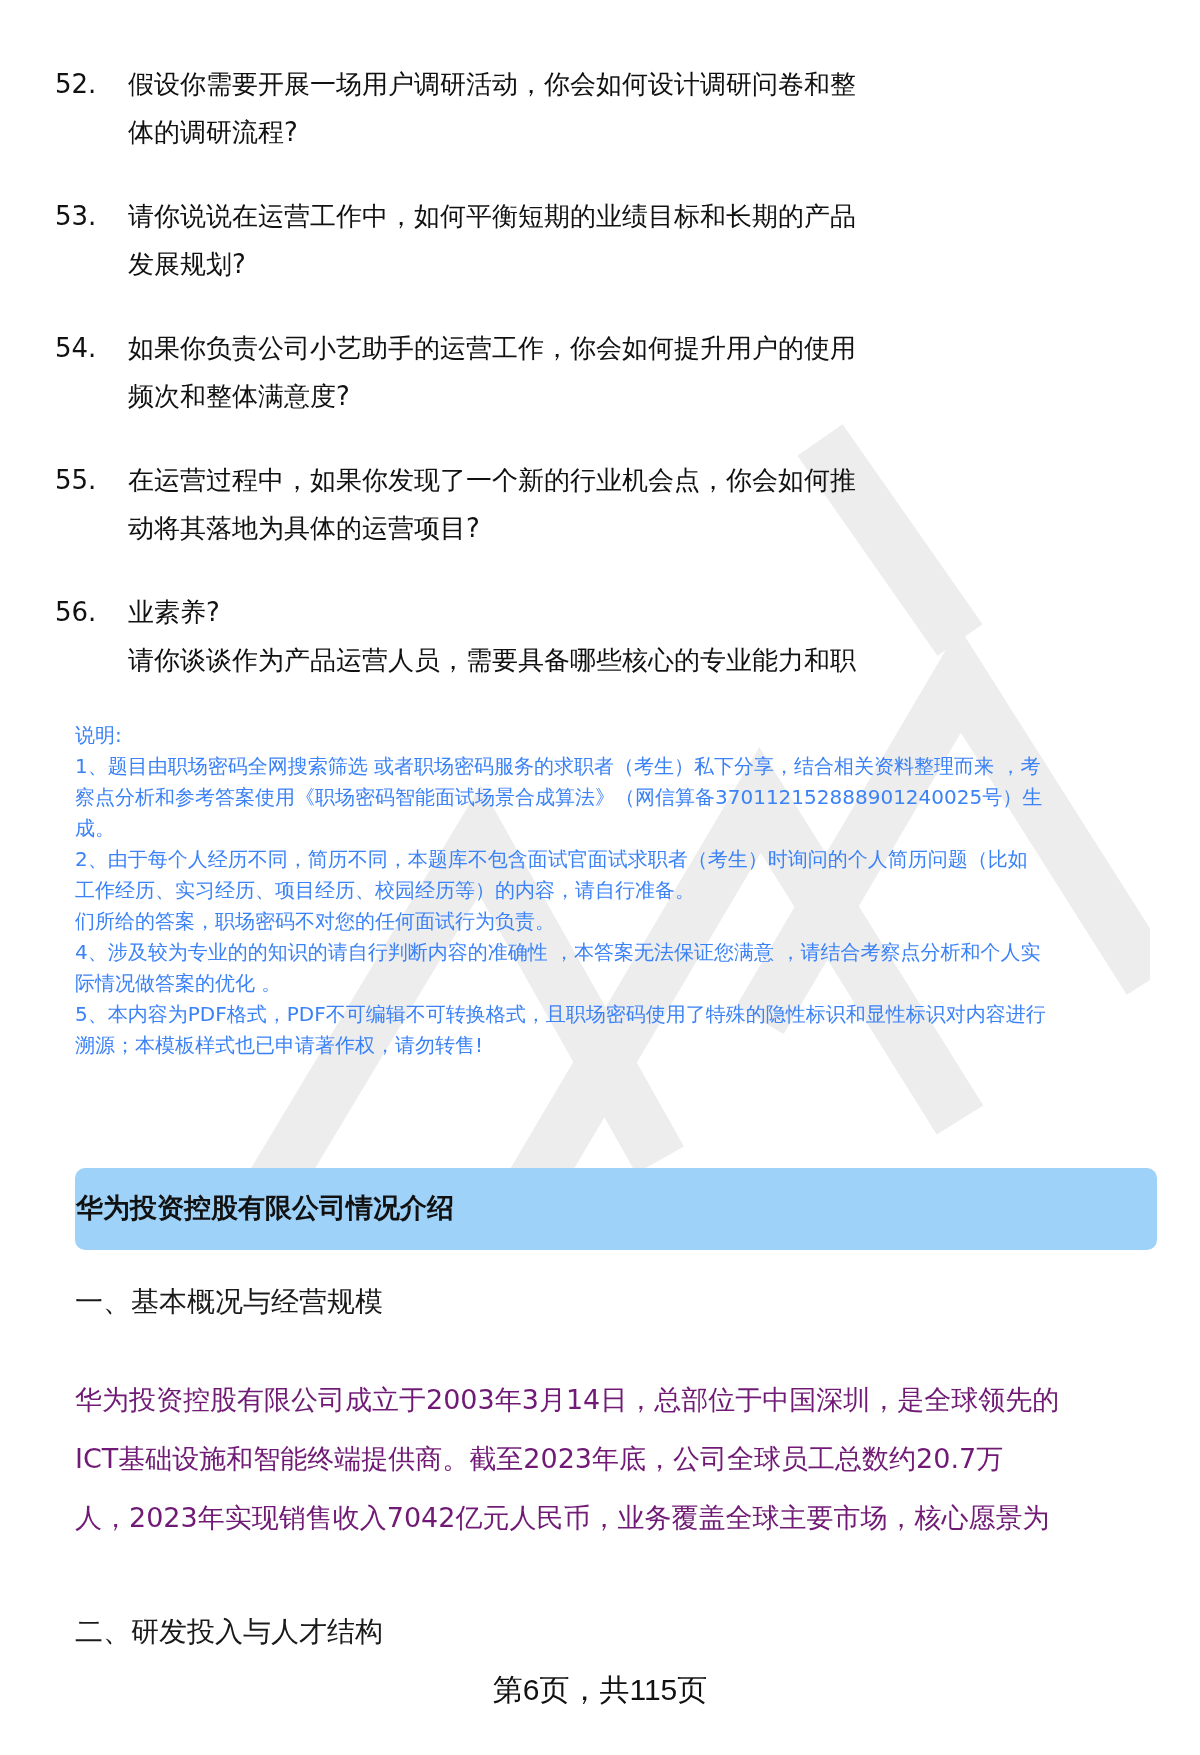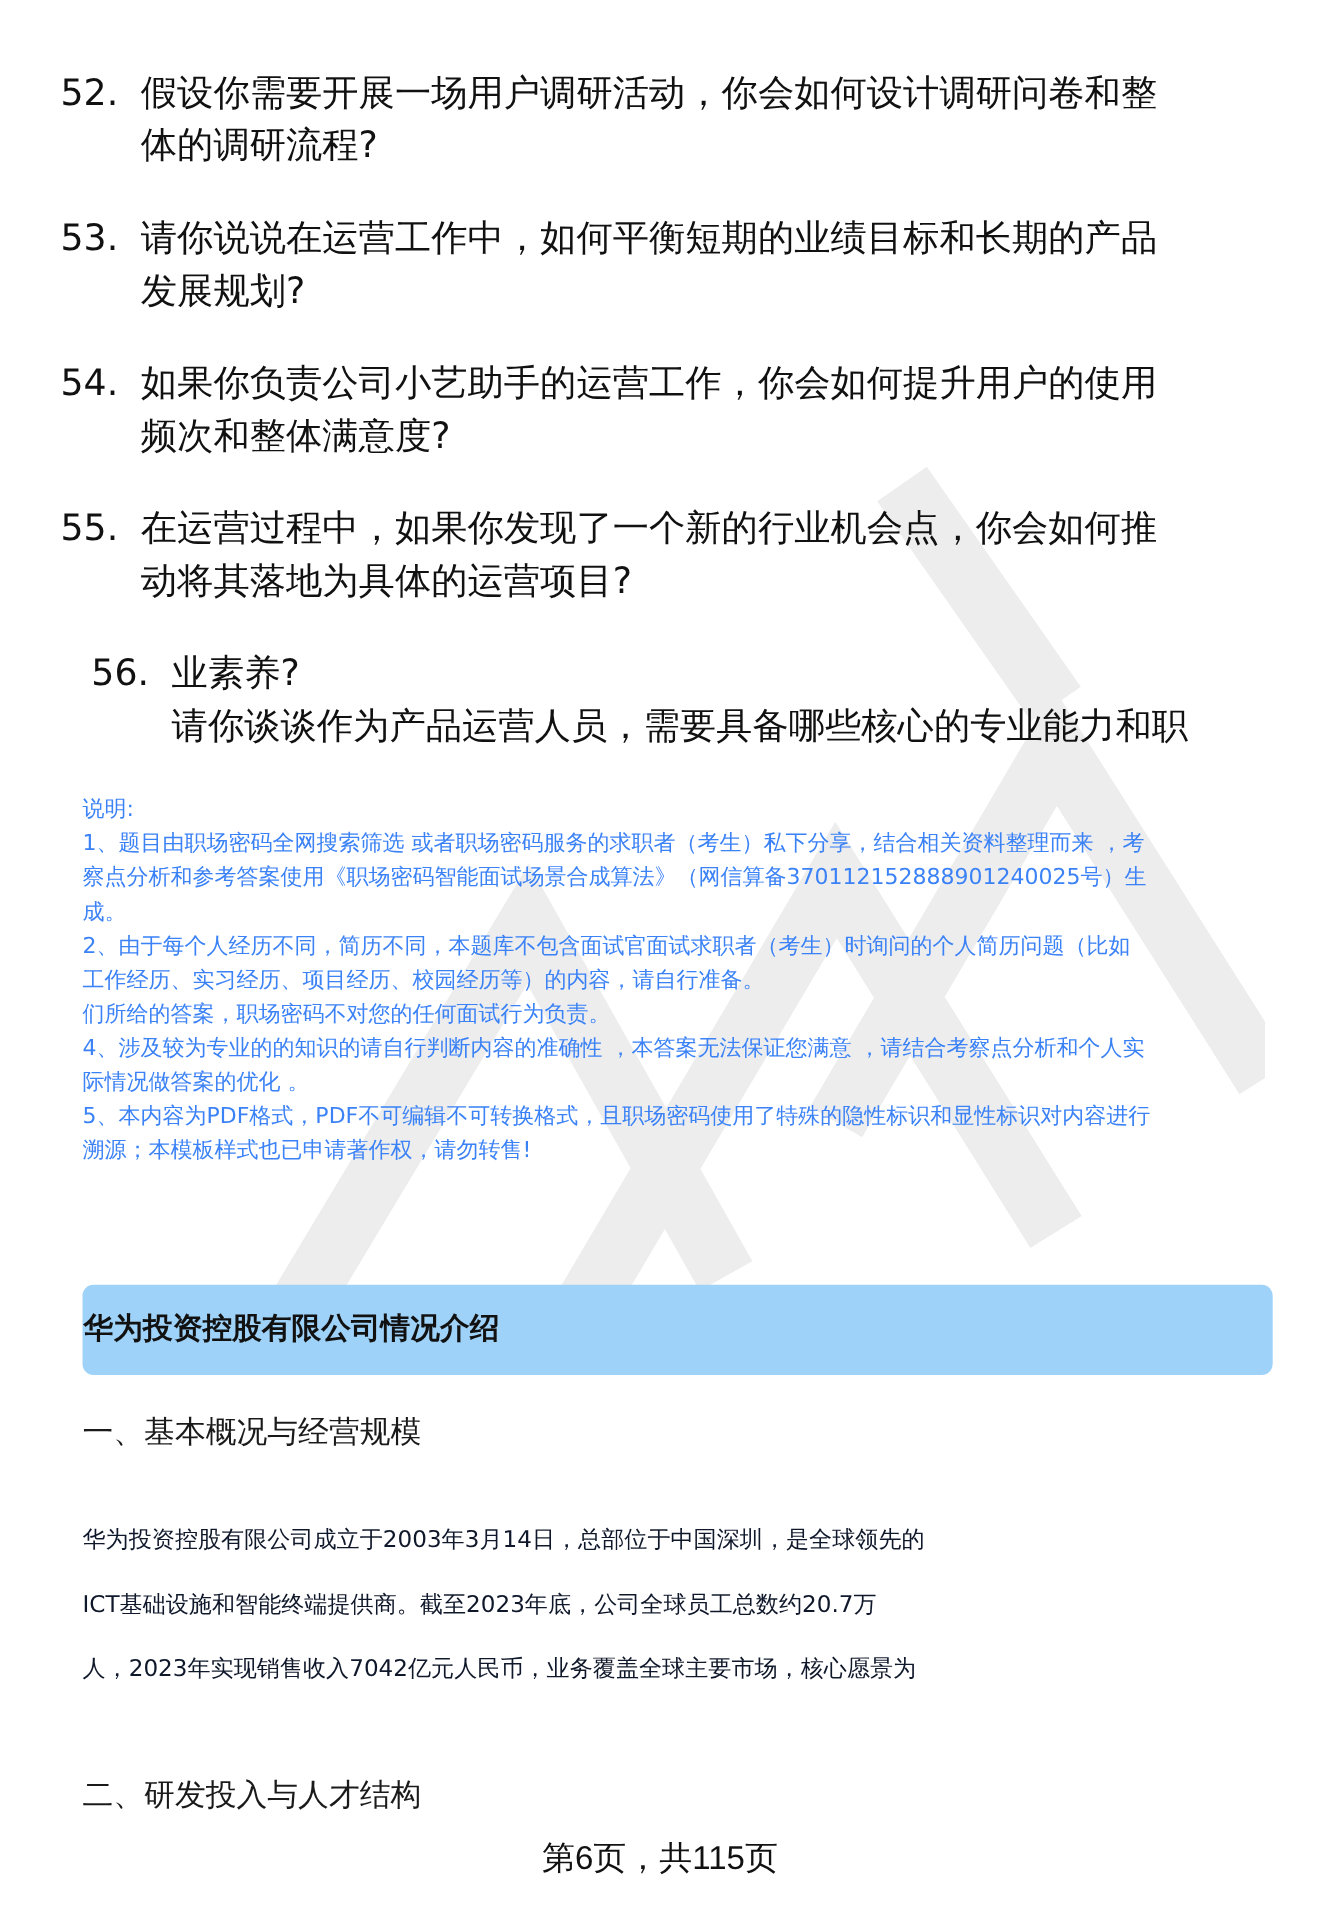--- a/index.html
+++ b/index.html
@@ -1,29 +1,29 @@
 <!DOCTYPE html>
 <html><head>
 <meta charset="utf-8">
 <style>
   html, body { margin:0; padding:0; }
   body {
     width:1200px; height:1755px; background:#ffffff; position:relative; overflow:hidden;
     font-family:"DejaVu Sans","Liberation Sans",sans-serif; color:#111;
   }
   .watermark { position:absolute; left:200px; top:420px; width:950px; height:820px; pointer-events:none; }
-  .q { position:absolute; left:55px; width:1100px; font-size:33px; line-height:48px; }
+  .q { position:absolute; left:55px; width:1100px; font-size:26px; line-height:48px; }
   .q .num { position:absolute; left:0; top:0; width:70px; }
   .q .txt { margin-left:73px; display:block; }
   .notes { position:absolute; left:75px; top:720px; width:1085px; font-size:20px; line-height:31px; color:#3b82f6; }
   .notes p { margin:0; }
   .banner { position:absolute; left:75px; top:1168px; width:1082px; height:82px; background:#9fd2f9; border-radius:10px; box-sizing:border-box; }
   .banner span { position:absolute; left:1px; top:20px; font-size:27px; font-weight:bold; line-height:40px; color:#111; }
   .h2 { position:absolute; left:75px; font-size:28px; line-height:40px; color:#1a1a1a; }
-  .body-text { position:absolute; left:75px; top:1370px; width:1090px; font-size:21px; line-height:59px; color:#0f172a; }
+  .body-text { position:absolute; left:75px; top:1370px; width:1090px; font-size:27px; line-height:59px; color:#701a75; }
   .body-text p { margin:0; }
   .footer { position:absolute; left:0; width:1200px; top:1670px; text-align:center; font-size:30px; line-height:40px; color:#111; font-family:"Liberation Sans",sans-serif; }
 </style>
 </head>
 <body>
 
 <svg class="watermark" viewBox="0 0 950 820">
   <g fill="none" stroke="#ededed" stroke-width="55" stroke-linejoin="miter">
     <polyline points="40,820 280,420 460,740"></polyline>
     <polyline points="300,820 560,380 760,700"></polyline>
@@ -45,21 +45,21 @@
 <div class="q" style="top:324px;">
   <span class="num">54.</span>
   <span class="txt">如果你负责公司小艺助手的运营工作，你会如何提升用户的使用</span>
   <span class="txt">频次和整体满意度?</span>
 </div>
 <div class="q" style="top:456px;">
   <span class="num">55.</span>
   <span class="txt">在运营过程中，如果你发现了一个新的行业机会点，你会如何推</span>
   <span class="txt">动将其落地为具体的运营项目?</span>
 </div>
-<div class="q" style="top:588px;margin-left:28px;">
+<div class="q" style="top:588px;">
   <span class="num">56.</span>
   <span class="txt">业素养?</span>
   <span class="txt">请你谈谈作为产品运营人员，需要具备哪些核心的专业能力和职</span>
 </div>
 
 <div class="notes">
   <p>说明:</p>
   <p>1、题目由职场密码全网搜索筛选 或者职场密码服务的求职者（考生）私下分享，结合相关资料整理而来 ，考</p>
   <p>察点分析和参考答案使用《职场密码智能面试场景合成算法》（网信算备370112152888901240025号）生</p>
   <p>成。</p>

